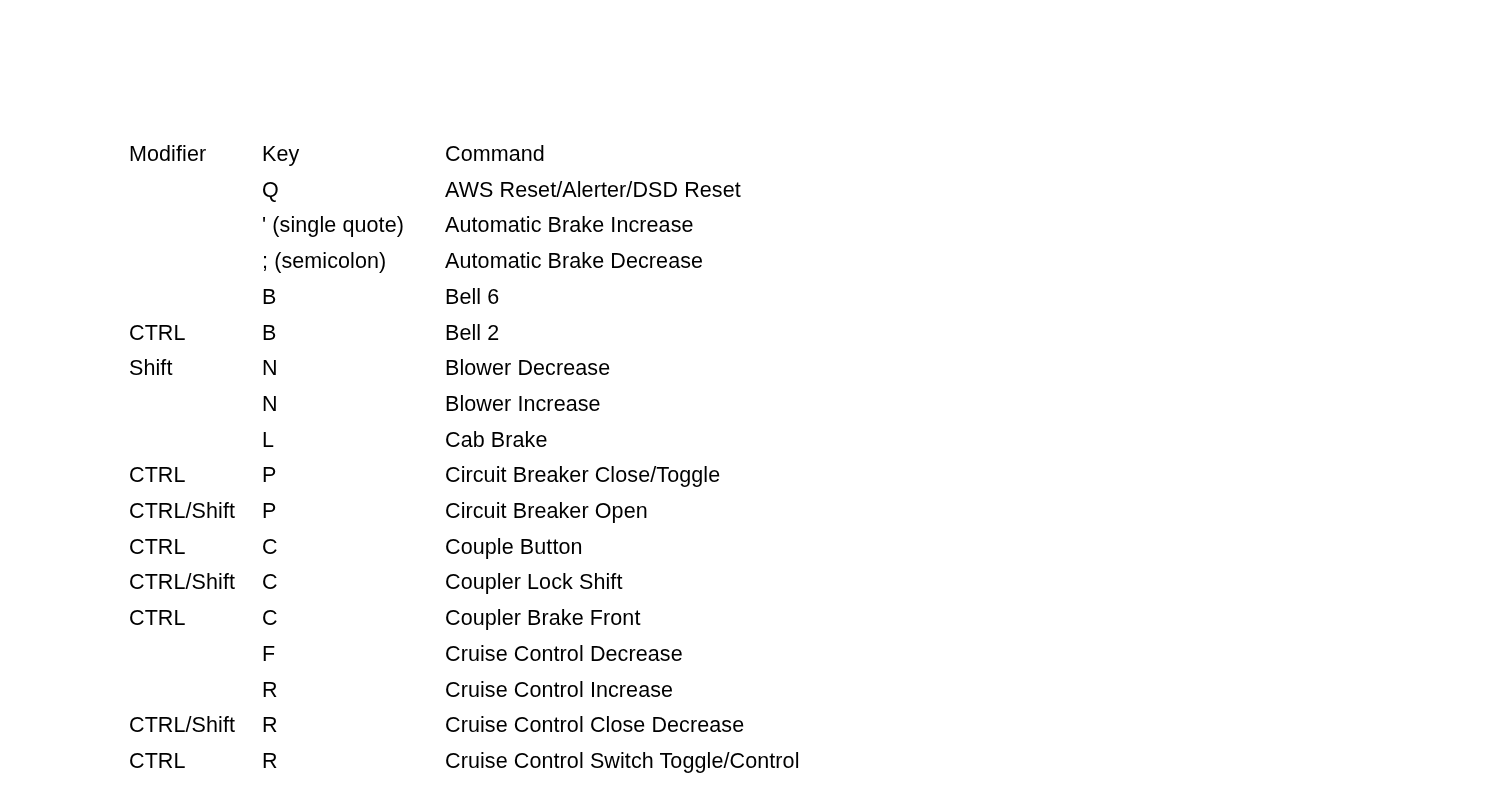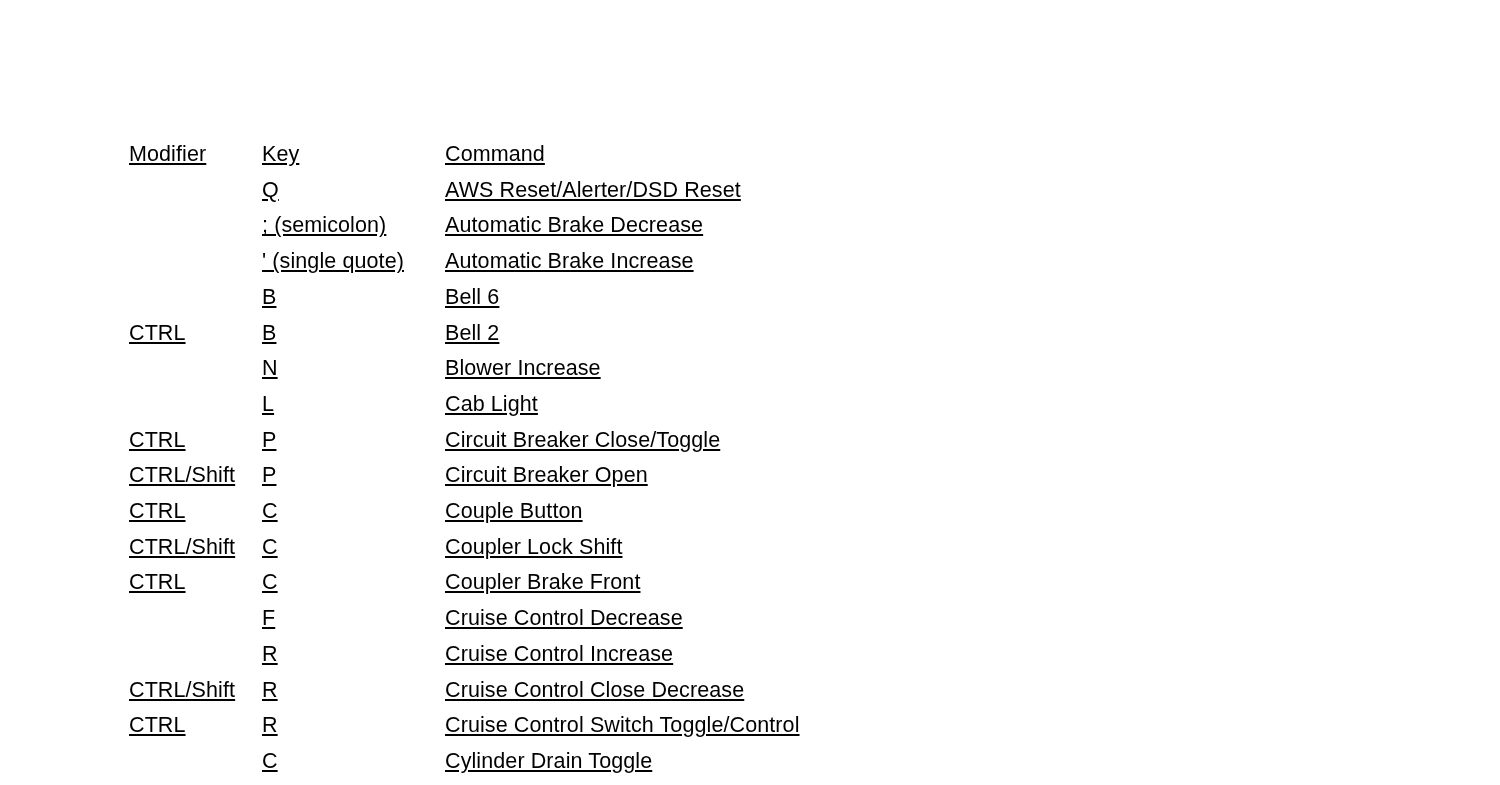--- a/index.html
+++ b/index.html
@@ -44,21 +44,20 @@
     margin: 0;
     border: 0;
     text-align: left;
     vertical-align: baseline;
     font-weight: normal;
     font-size: 21.5px;
     line-height: 35.7px;
     height: 35.7px;
     white-space: nowrap;
     letter-spacing: 0.1px;
-    text-decoration: underline;
   }
 
   #shortcut-table th {
     font-weight: normal;
   }
 
   .cell-empty {
     
   }
 </style>
@@ -81,47 +80,52 @@
       </tr>
     </thead>
     <tbody id="table-body">
         <tr>
           <td class="cell-empty"></td>
           <td>Q</td>
           <td>AWS Reset/Alerter/DSD Reset</td>
         </tr>
         <tr>
           <td class="cell-empty"></td>
-          <td>; (semicolon)</td>
-          <td>Automatic Brake Decrease</td>
+          <td>' (single quote)</td>
+          <td>Automatic Brake Increase</td>
         </tr>
         <tr>
           <td class="cell-empty"></td>
-          <td>' (single quote)</td>
-          <td>Automatic Brake Increase</td>
+          <td>; (semicolon)</td>
+          <td>Automatic Brake Decrease</td>
         </tr>
         <tr>
           <td class="cell-empty"></td>
           <td>B</td>
           <td>Bell 6</td>
         </tr>
         <tr>
           <td>CTRL</td>
           <td>B</td>
           <td>Bell 2</td>
         </tr>
         <tr>
+          <td>Shift</td>
+          <td>N</td>
+          <td>Blower Decrease</td>
+        </tr>
+        <tr>
           <td class="cell-empty"></td>
           <td>N</td>
           <td>Blower Increase</td>
         </tr>
         <tr>
           <td class="cell-empty"></td>
           <td>L</td>
-          <td>Cab Light</td>
+          <td>Cab Brake</td>
         </tr>
         <tr>
           <td>CTRL</td>
           <td>P</td>
           <td>Circuit Breaker Close/Toggle</td>
         </tr>
         <tr>
           <td>CTRL/Shift</td>
           <td>P</td>
           <td>Circuit Breaker Open</td>

